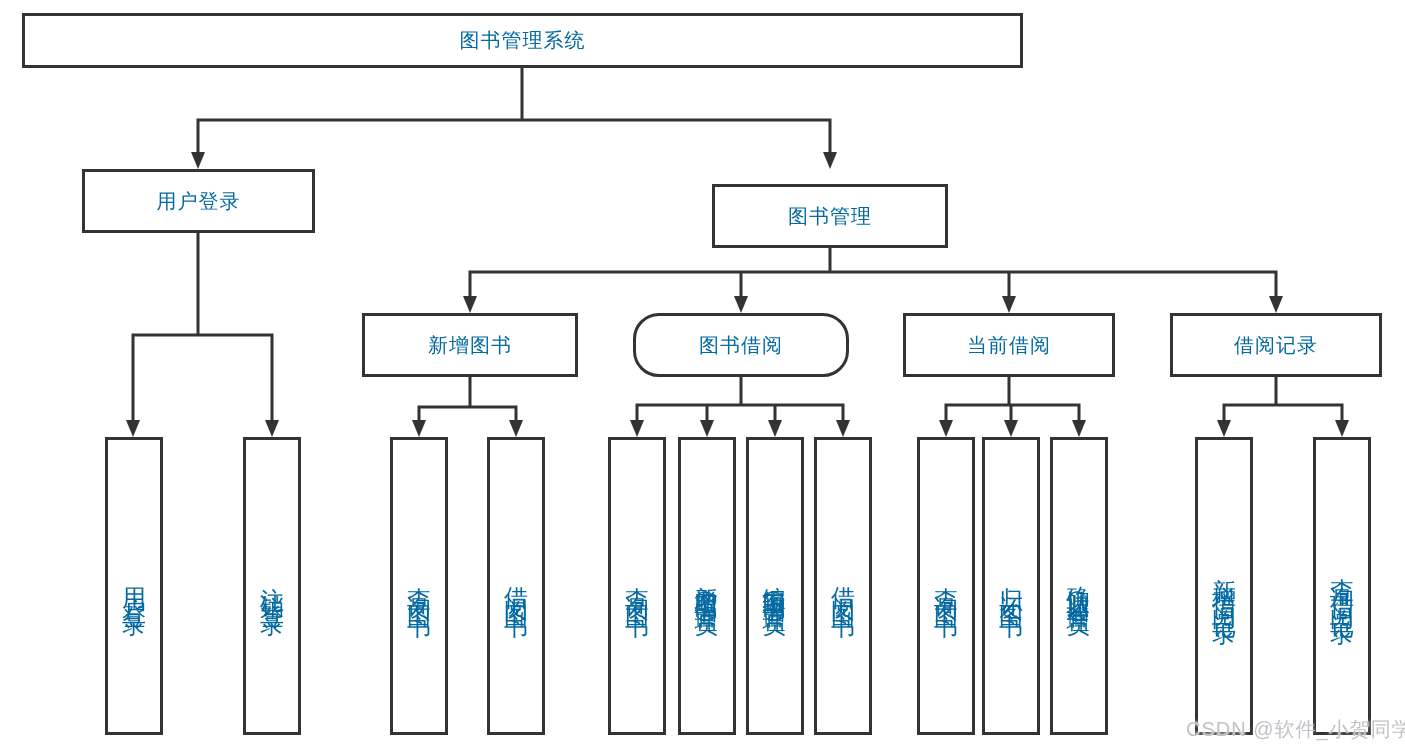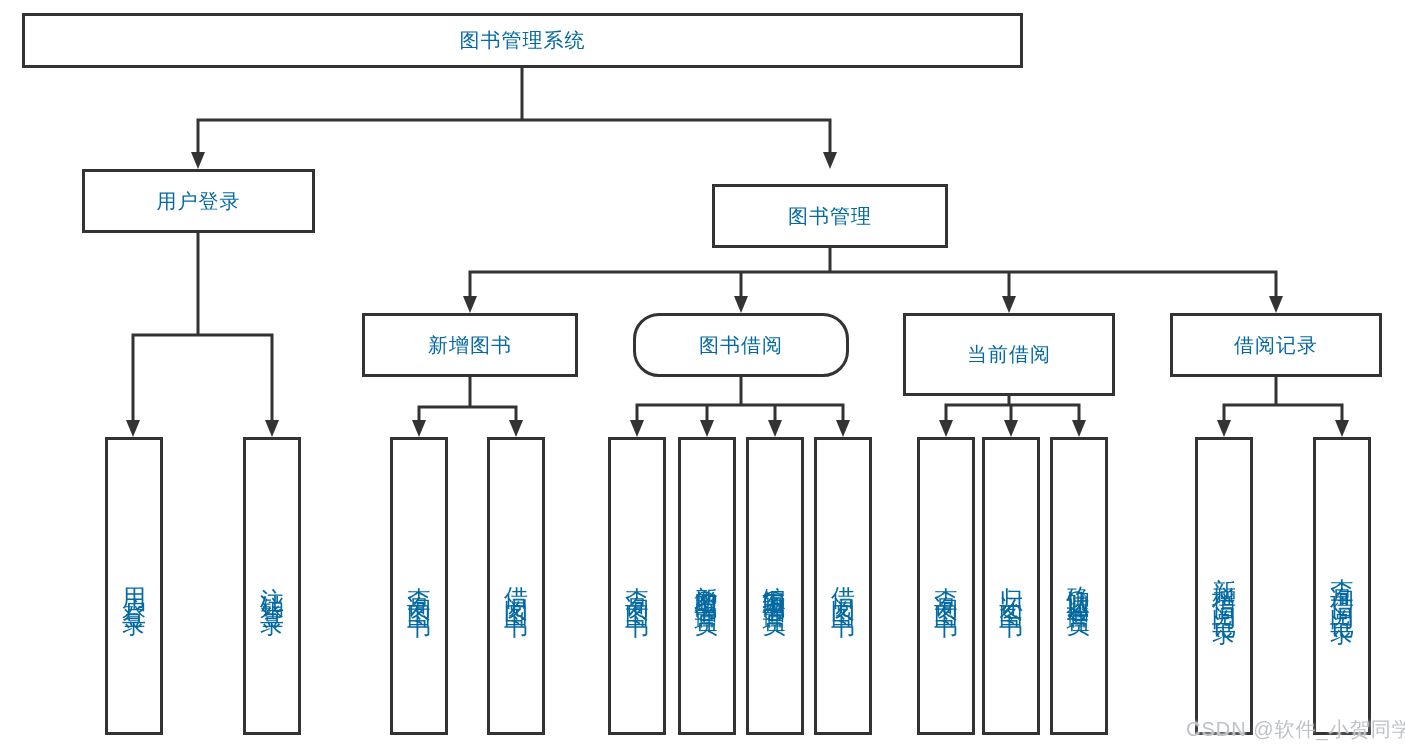--- a/index.html
+++ b/index.html
@@ -99,21 +99,21 @@
     </g>
   </svg>
 
   <div class="node" style="left:22px; top:13px; width:1001px; height:55px;">图书管理系统</div>
 
   <div class="node" style="left:82px; top:169px; width:233px; height:64px;">用户登录</div>
   <div class="node" style="left:712px; top:184px; width:236px; height:64px;">图书管理</div>
 
   <div class="node" style="left:362px; top:313px; width:216px; height:64px;">新增图书</div>
   <div class="node" style="left:633px; top:313px; width:216px; height:64px;border-radius:26px;">图书借阅</div>
-  <div class="node" style="left:903px; top:313px; width:212px; height:83px;">当前借阅</div>
+  <div class="node" style="left:903px; top:313px; width:212px; height:64px;">当前借阅</div>
   <div class="node" style="left:1170px; top:313px; width:212px; height:64px;">借阅记录</div>
 
   <div class="node v" style="left:105px; top:437px; width:58px; height:298px;">用户登录</div>
   <div class="node v" style="left:243px; top:437px; width:58px; height:298px;">注销登录</div>
 
   <div class="node v" style="left:390px; top:437px; width:58px; height:298px;">查询图书</div>
   <div class="node v" style="left:487px; top:437px; width:58px; height:298px;">借阅图书</div>
 
   <div class="node v" style="left:608px; top:437px; width:58px; height:298px;">查询图书</div>
   <div class="node v tight" style="left:678px; top:437px; width:58px; height:298px;">新增图书（管理员）</div>

